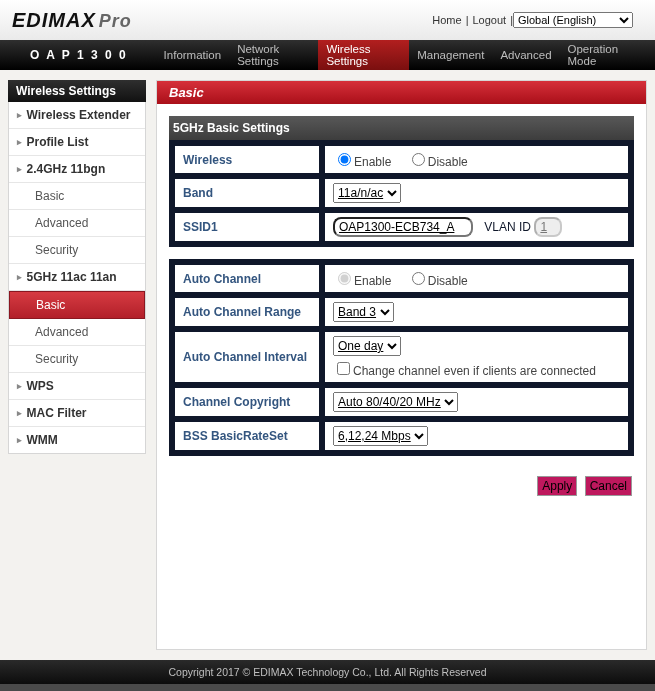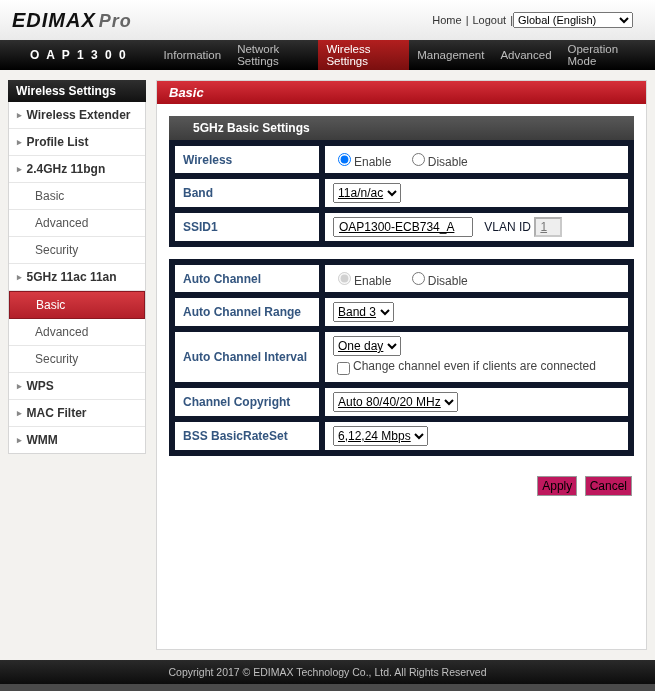--- a/index.html
+++ b/index.html
@@ -50,31 +50,31 @@
   }
   .sb-item:last-child{border-bottom:none;}
   .content { flex:1; background:#fff; border:1px solid #d6d6d6; display:flex; flex-direction:column;}
   .c-title {
     background:linear-gradient(#d6303a,#aa0f19); color:#fff; font-weight:bold;
     font-size:13px; padding:4px 12px; font-style:italic;
   }
   .c-body { padding:12px; flex:1;}
   .panel-h {
     background:linear-gradient(#585858,#3d3d3d); color:#fff; font-weight:bold;
-    font-size:12px; padding:5px 24px;
+    font-size:12px; padding:5px 4px;
   }
   table.form { width:100%; border-collapse:collapse; margin-bottom:12px;}
   table.form td {
     border:6px solid #0f172a; padding:4px 8px; font-size:12px; vertical-align:middle; height:22px;
   }
   table.form td.lbl { width:150px; color:#33557f; font-weight:bold; background:#fff;}
   table.form td.val { background:#fff; color:#444;}
   .radio-row label { margin-right:12px; color:#444;}
   select.sm, input.sm { font-size:12px; height:20px;text-decoration:underline;}
-  input[type=text].sm { padding:1px 4px;}
+  input[type=text].sm { padding:1px 4px;border-radius:8px;}
   .btnrow { text-align:right; padding:8px 2px;}
   .btnrow button {
     font-size:12px; padding:2px 4px; background:#be185d;
     border:1px solid #999; cursor:pointer; margin-left:4px;
   }
   .footer {
     background:linear-gradient(#2a2a2a,#0c0c0c); color:#bfbfbf; font-size:10.5px;
     text-align:center; padding:6px 0;
   }
   .vlan { color:#0f172a; margin-left:8px;}
@@ -205,21 +205,21 @@
             </td>
           </tr>
           <tr>
             <td class="lbl">Auto Channel Range</td>
             <td class="val"><select class="sm"><option>Band 3</option></select></td>
           </tr>
           <tr>
             <td class="lbl">Auto Channel Interval</td>
             <td class="val">
               <select class="sm"><option>One day</option></select><br>
-              <label style="display:inline-flex;align-items:flex-start;margin-top:3px;">
+              <label style="display:inline-flex;align-items:flex-end;margin-top:3px;">
                 <input type="checkbox" style="">
                 <span>Change channel even if clients are connected</span>
               </label>
             </td>
           </tr>
           <tr>
             <td class="lbl">Channel Copyright</td>
             <td class="val"><select class="sm"><option>Auto 80/40/20 MHz</option></select></td>
           </tr>
           <tr>

